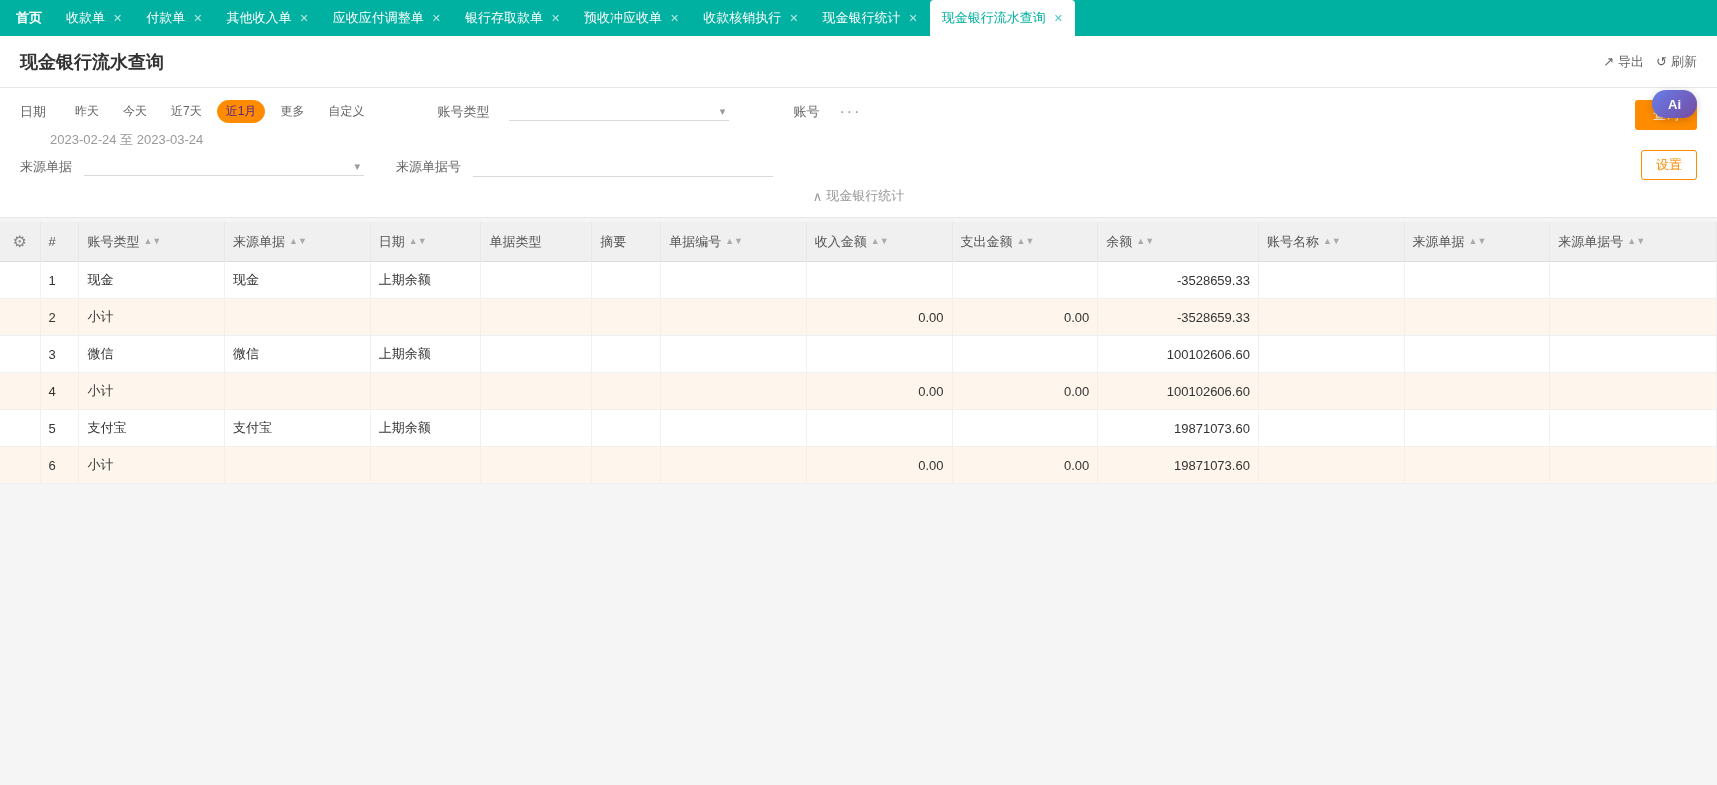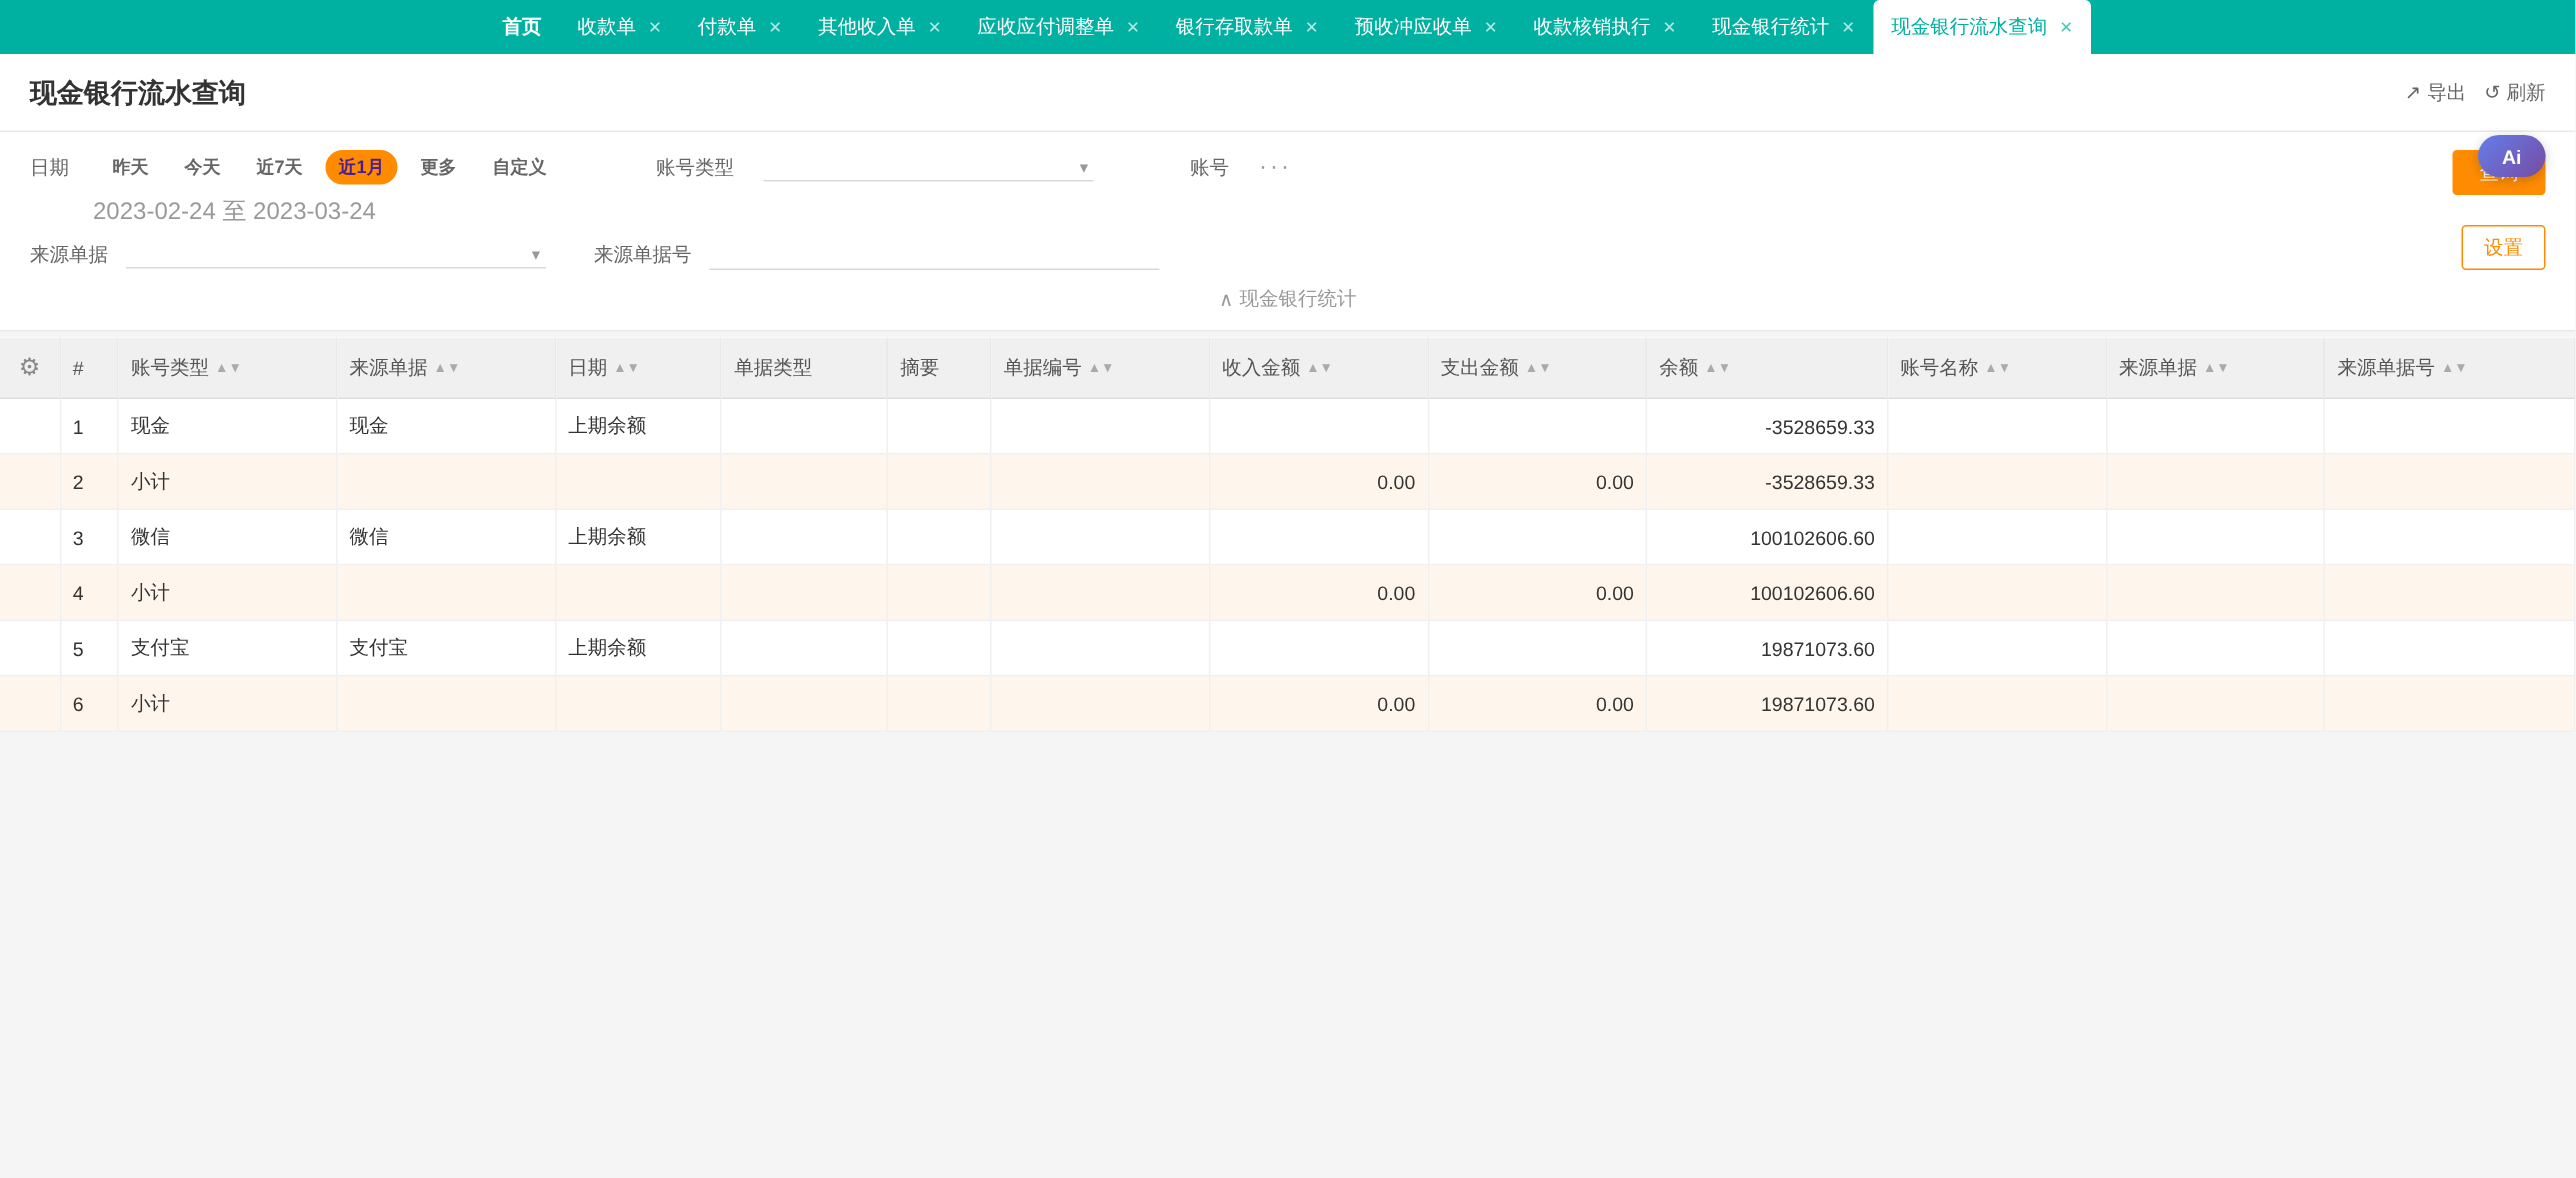--- a/index.html
+++ b/index.html
@@ -6,21 +6,20 @@
     body { background: #f5f5f5; min-width: 1717px; }
 
     
     .top-nav {
       background: #00b0a0;
       display: flex;
       align-items: center;
       height: 36px;
       padding: 0 4px;
       gap: 0;
-      justify-content: center;
     }
     .nav-item {
       color: #fff;
       padding: 0 12px;
       height: 36px;
       display: flex;
       align-items: center;
       gap: 4px;
       cursor: pointer;
       white-space: nowrap;
@@ -82,39 +81,38 @@
     }
     .filter-label {
       color: #666;
       white-space: nowrap;
       margin-right: 4px;
     }
     .filter-date-options {
       display: flex;
       align-items: center;
       gap: 6px;
-      font-weight: bold;
     }
     .date-btn {
       padding: 2px 8px;
       border-radius: 12px;
       cursor: pointer;
       font-size: 12px;
       color: #666;
       border: 1px solid transparent;
     }
     .date-btn.active {
       background: #ff8c00;
       color: #4c1d95;
       border-color: #ff8c00;
     }
     .date-range-text {
-      font-size: 16px;
+      font-size: 13px;
       color: #999;
-      margin-left: 12px;
+      margin-left: 0;
     }
     .filter-select {
       display: flex;
       align-items: center;
       border-bottom: 1px solid #d9d9d9;
       min-width: 180px;
       padding: 2px 4px;
       cursor: pointer;
       gap: 4px;
     }

